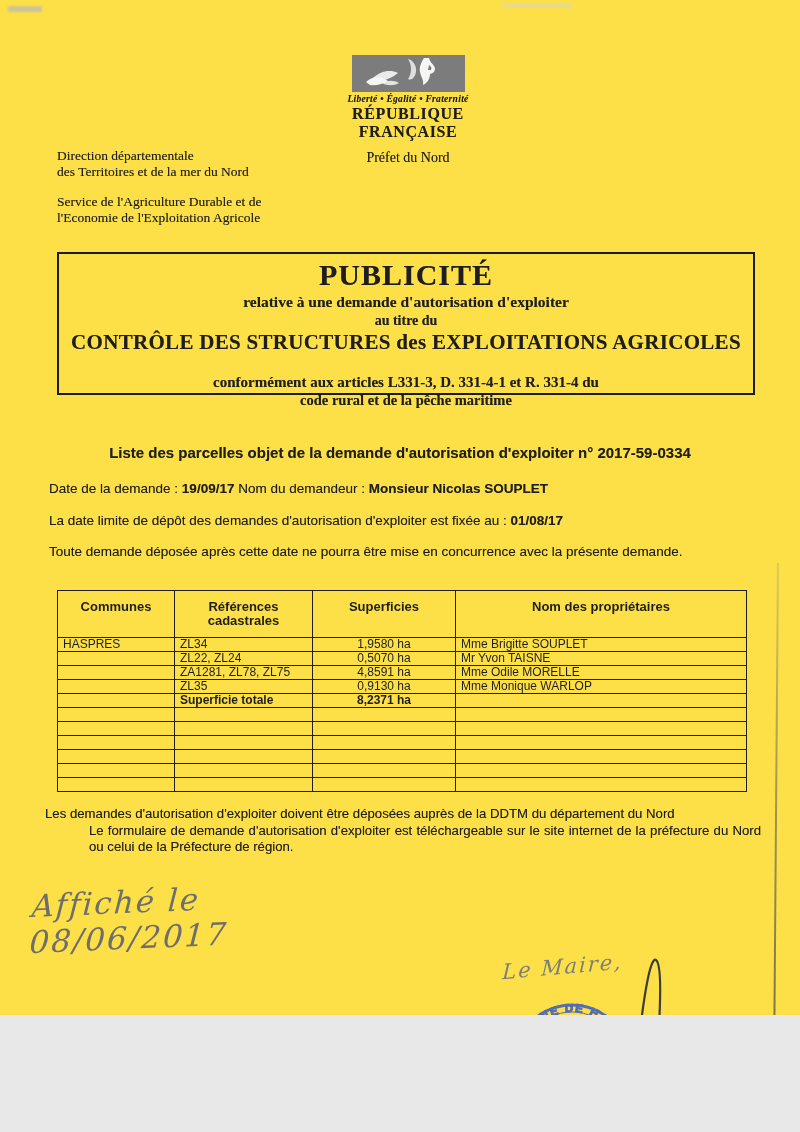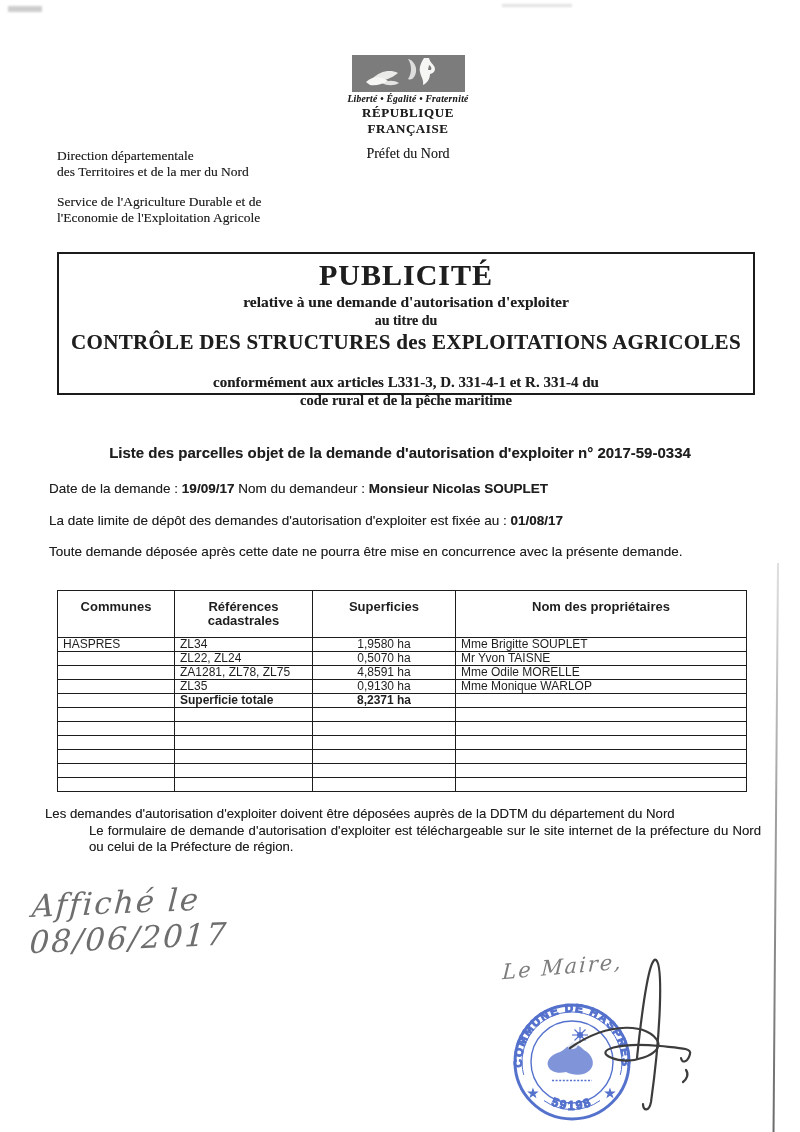--- a/index.html
+++ b/index.html
@@ -1,29 +1,29 @@
 <!DOCTYPE html>
 <html><head>
 <meta charset="utf-8">
 <style>
   html,body{margin:0;padding:0;background:#e8e8e8;}
   .page{
-    position:relative; width:800px; height:1132px; margin:0 auto;
-    background:#ffffff; overflow:hidden;
+    position:relative; width:800px; height:1015px; margin:0 auto;
+    background:#fde047; overflow:hidden;
     font-family:"Liberation Serif", serif; color:#1e1e1e;
   }
   .abs{position:absolute;}
   .sans{font-family:"Liberation Sans", sans-serif;}
   .scantext{text-shadow:0 0 .5px rgba(30,30,30,.45);}
 
   
   .logo-wrap{left:338px; top:55px; width:140px; text-align:center;}
   .logo-svg{display:block; margin:0 auto;}
   .motto{font-size:9.5px; font-style:italic; font-weight:bold; margin-top:2px; letter-spacing:.3px;}
-  .republic{font-size:13px; font-weight:bold; letter-spacing:.6px; margin-top:1px;}
+  .republic{font-size:16px; font-weight:bold; letter-spacing:.6px; margin-top:1px;}
   .prefet{font-size:14px; margin-top:9px;}
 
   .sender{left:57px; top:148px; font-size:13.5px; line-height:16px;}
   .sender .gap{height:14px;}
 
   
   .title-box{
     left:57px; top:252px; width:694px; height:139px;
     border:2px solid #1b1b1b; text-align:center; font-weight:bold;
   }

